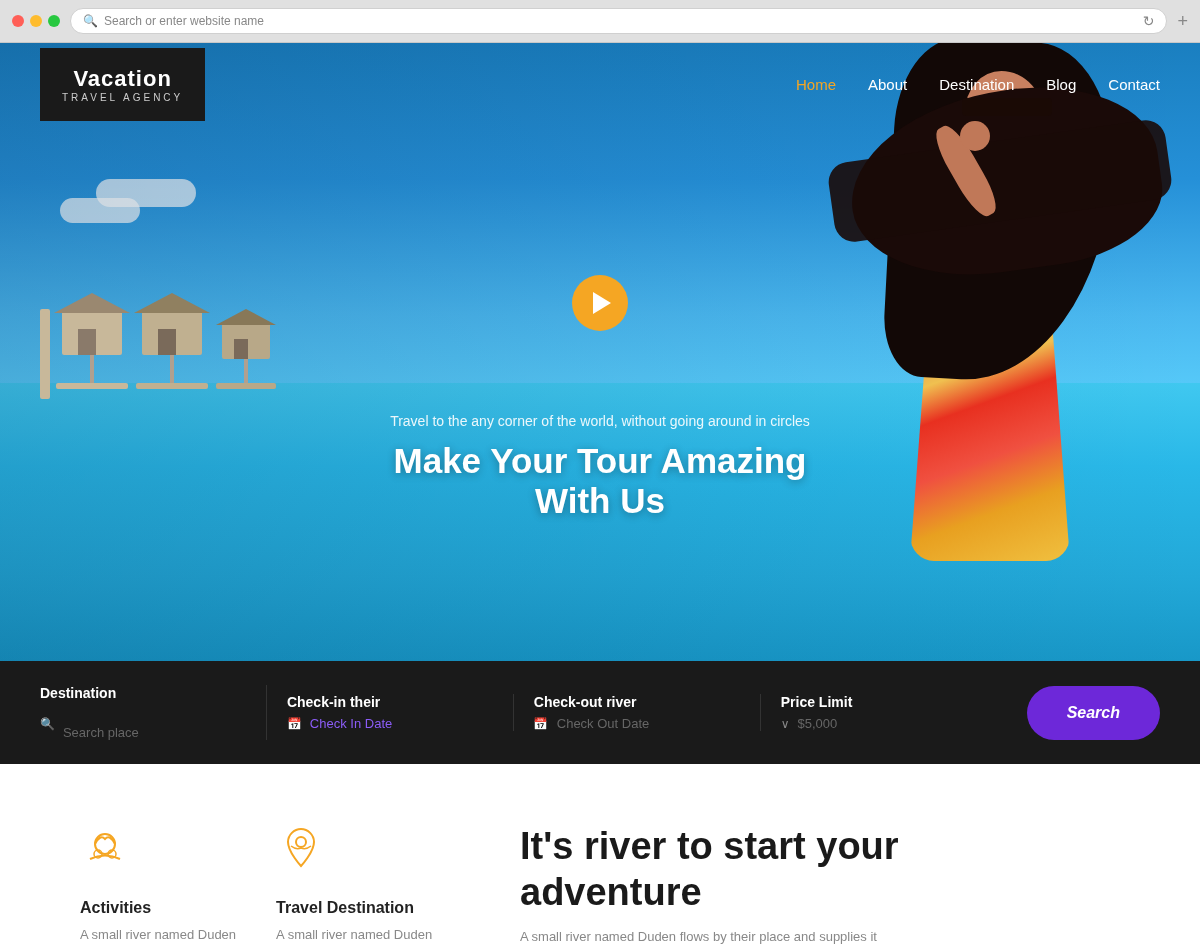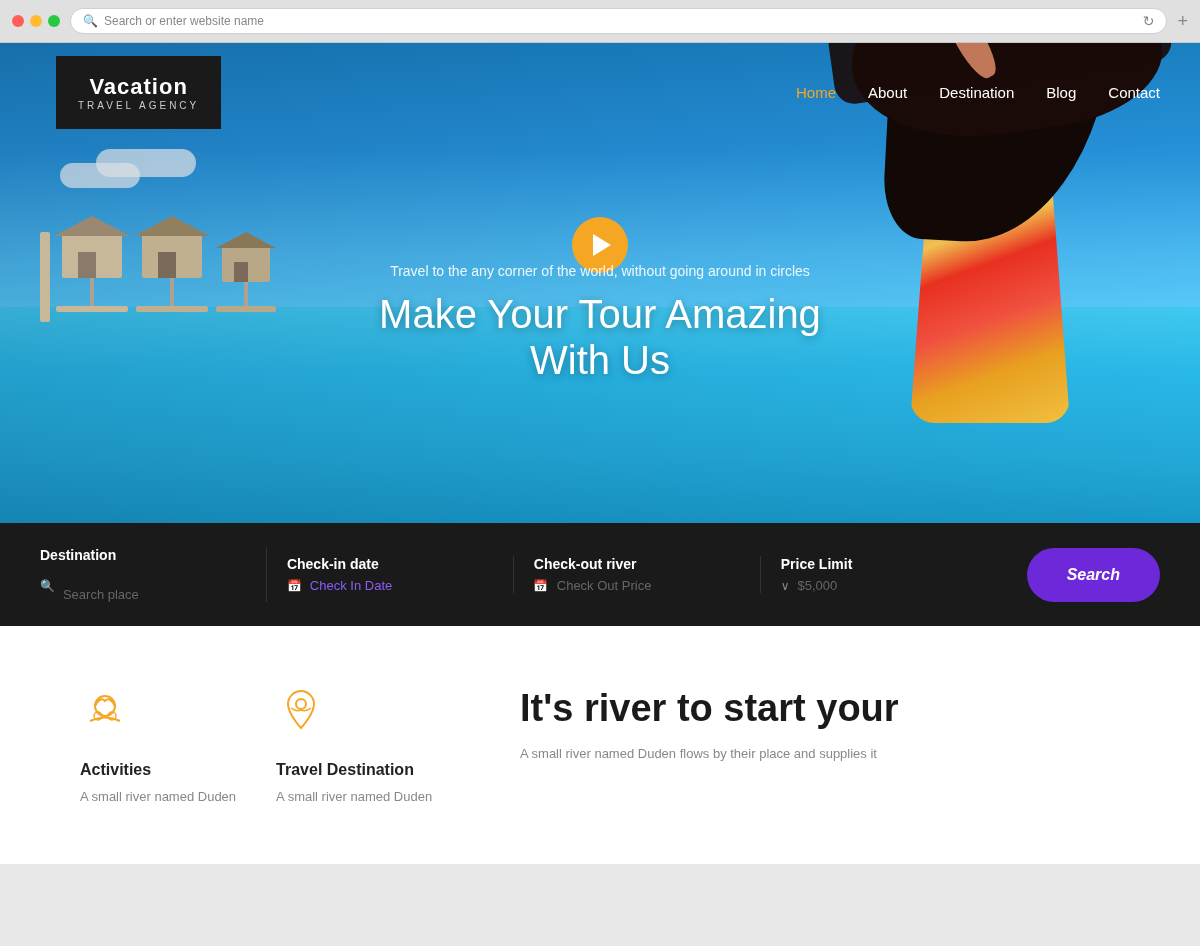--- a/index.html
+++ b/index.html
@@ -51,24 +51,24 @@
       background: white;
       overflow: hidden;
     }
 
     
     .navbar {
       display: flex;
       align-items: center;
       position: absolute;
       top: 44px;
-      left: 16px;
+      left: 0;
       right: 0;
       z-index: 10;
-      padding: 12px 40px;
+      padding: 4px 40px;
       background: transparent;
     }
     .logo {
       background: #1a1a1a;
       color: white;
       padding: 18px 22px;
       display: flex;
       flex-direction: column;
       align-items: center;
       min-width: 160px;
@@ -109,21 +109,21 @@
       border-radius: 4px;
       font-size: 15px;
       font-weight: 600;
       cursor: pointer;
       margin-left: 16px;
     }
 
     
     .hero {
       position: relative;
-      height: 480px;
+      height: 618px;
       overflow: hidden;
     }
     
     .hero-water {
       position: absolute;
       bottom: 0;
       left: 0;
       right: 0;
       height: 45%;
       background: linear-gradient(180deg, #40c8f0 0%, #29b8e8 30%, #22a8d8 70%, #1898c8 100%);
@@ -189,22 +189,22 @@
       color: white;
       z-index: 5;
       width: 700px;
     }
     .hero-subtitle {
       font-size: 14px;
       margin-bottom: 12px;
       opacity: 0.9;
     }
     .hero-title {
-      font-size: 40px;
-      font-weight: 400;
+      font-size: 35px;
+      font-weight: 700;
       line-height: 1.15;
       text-shadow: 0 2px 8px rgba(0,0,0,0.3);
     }
 
     
     .search-bar {
       position: relative;
       z-index: 6;
       background: #1a1a1a;
       margin: 0;
@@ -430,32 +430,32 @@
 
     <div class="search-field" style="padding-left:0;">
       <div class="search-label">Destination</div>
       <div class="search-input-wrap">
         <span class="search-icon-small">🔍</span>
         <span style="color:#666;font-size:13px;margin-top:18px;">Search place</span>
       </div>
     </div>
 
     <div class="search-field">
-      <div class="search-label">Check-in date</div>
+      <div class="search-label">Check-in their</div>
       <div class="search-input-wrap">
         <span class="search-icon-small">📅</span>
         <span style="color:#8b5cf6;font-size:13px;">Check In Date</span>
       </div>
     </div>
 
     <div class="search-field">
       <div class="search-label">Check-out river</div>
       <div class="search-input-wrap">
         <span class="search-icon-small">📅</span>
-        <span style="color:#666;font-size:13px;">Check Out Price</span>
+        <span style="color:#666;font-size:13px;">Check Out Date</span>
       </div>
     </div>
 
     <div class="search-field">
       <div class="search-label">Price Limit</div>
       <div class="search-input-wrap">
         <span class="search-icon-small">∨</span>
         <span style="color:#666;font-size:13px;">$5,000</span>
       </div>
     </div>
@@ -491,18 +491,19 @@
           </div>
           <div class="feature-title">Travel Destination</div>
           <div class="feature-desc">A small river named Duden</div>
         </div>
       </div>
     </div>
 
     <div class="adventure-section">
       <h2 class="adventure-title">
         <span>It's river to start your</span><br>
+        <span>adventure</span>
       </h2>
       <p class="adventure-desc">A small river named Duden flows by their place and supplies it</p>
     </div>
   </div>
 
 </div>
 
 </body></html>

